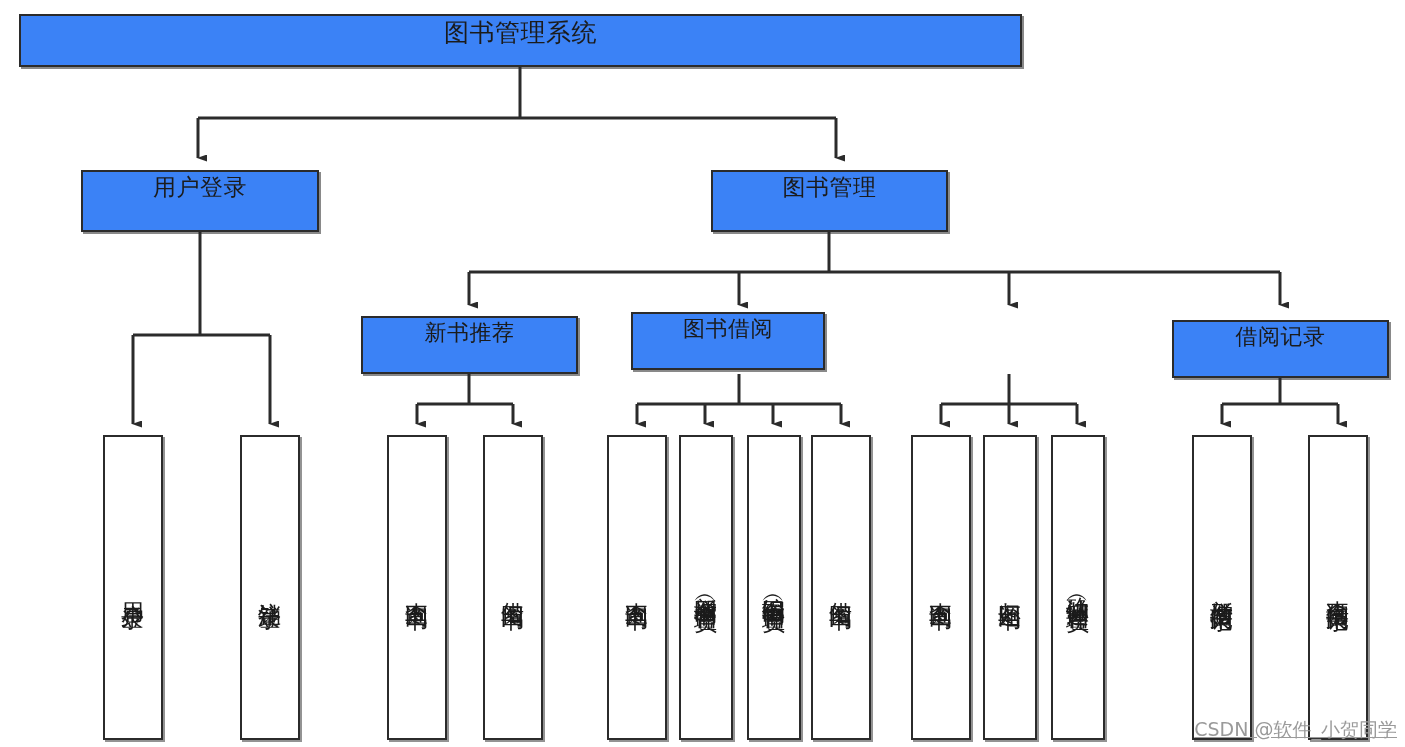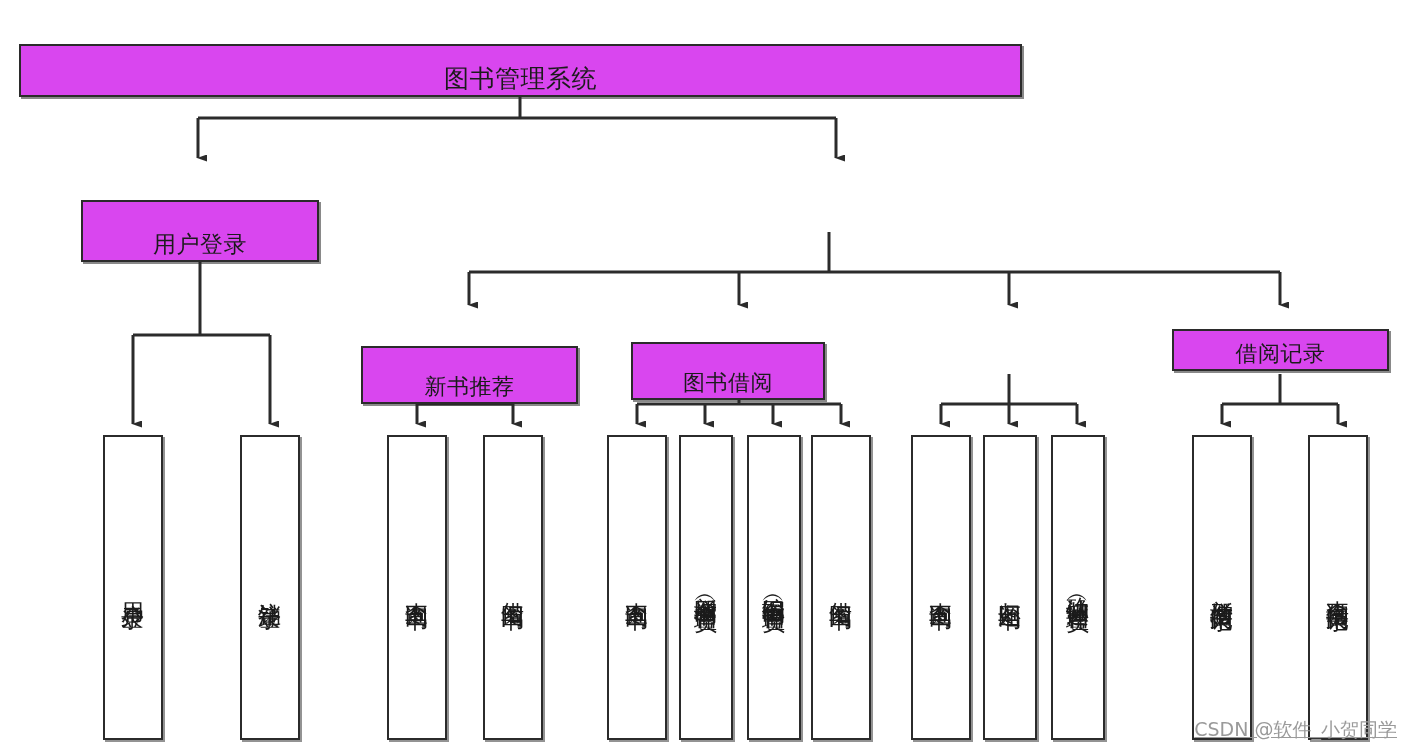--- a/index.html
+++ b/index.html
@@ -21,27 +21,26 @@
   svg.diagram-canvas {
     position: absolute;
     left: 0;
     top: 0;
     width: 1405px;
     height: 747px;
   }
   .node-box {
     position: absolute;
     box-sizing: border-box;
-    background: #d946ef;
+    background: #3b82f6;
     border: 2.5px solid #2b2b2b;
     display: flex;
-    align-items: flex-end;
+    align-items: flex-start;
     justify-content: center;
     box-shadow: 2px 2px 0 rgba(40,40,40,0.55);
-    margin-top: 30px;
   }
   .node-label {
     color: #1b1b1b;
     font-family: "DejaVu Sans", "Liberation Sans", sans-serif;
     letter-spacing: 0.5px;
     text-align: center;
     white-space: nowrap;
   }
   .level-0 .node-label { font-size: 25px; }
   .level-1 .node-label { font-size: 23px; }
@@ -135,28 +134,31 @@
     </g>
   </svg>
 
   <div class="node-box level-0" style="left:19px; top:14px; width:1003px; height:53px;">
     <span class="node-label">图书管理系统</span>
   </div>
 
   <div class="node-box level-1" style="left:81px; top:170px; width:238px; height:62px;">
     <span class="node-label">用户登录</span>
   </div>
+  <div class="node-box level-1" style="left:711px; top:170px; width:237px; height:62px;">
+    <span class="node-label">图书管理</span>
+  </div>
 
   <div class="node-box level-2" style="left:361px; top:316px; width:217px; height:58px;">
     <span class="node-label">新书推荐</span>
   </div>
   <div class="node-box level-2" style="left:631px; top:312px; width:194px; height:58px;">
     <span class="node-label">图书借阅</span>
   </div>
-  <div class="node-box level-2" style="left:1172px; top:299px; width:217px; height:42px;">
+  <div class="node-box level-2" style="left:1172px; top:320px; width:217px; height:58px;">
     <span class="node-label">借阅记录</span>
   </div>
 
   <div class="leaf-box" style="left:103px; top:435px; width:60px; height:305px;">
     <span class="leaf-label">用户登录</span>
   </div>
   <div class="leaf-box" style="left:240px; top:435px; width:60px; height:305px;">
     <span class="leaf-label">注销登录</span>
   </div>
 

